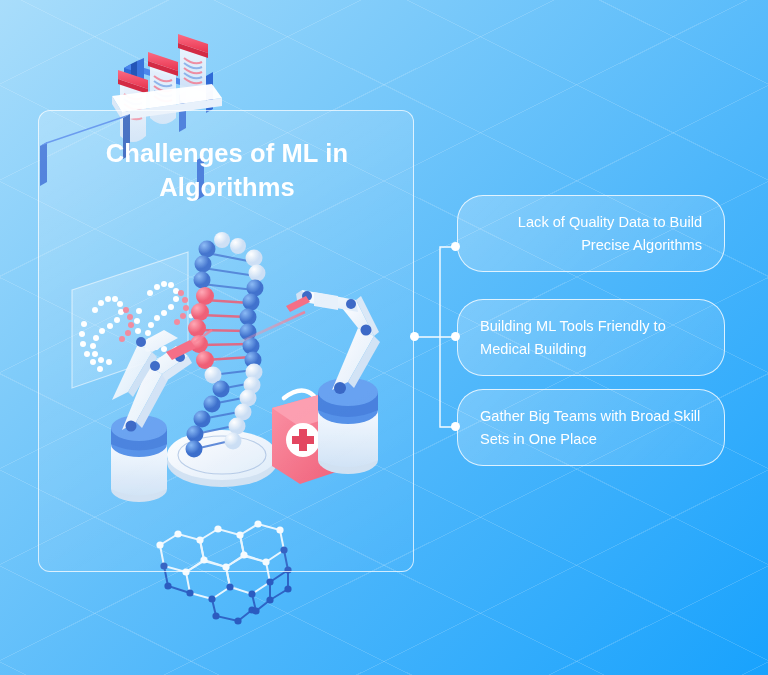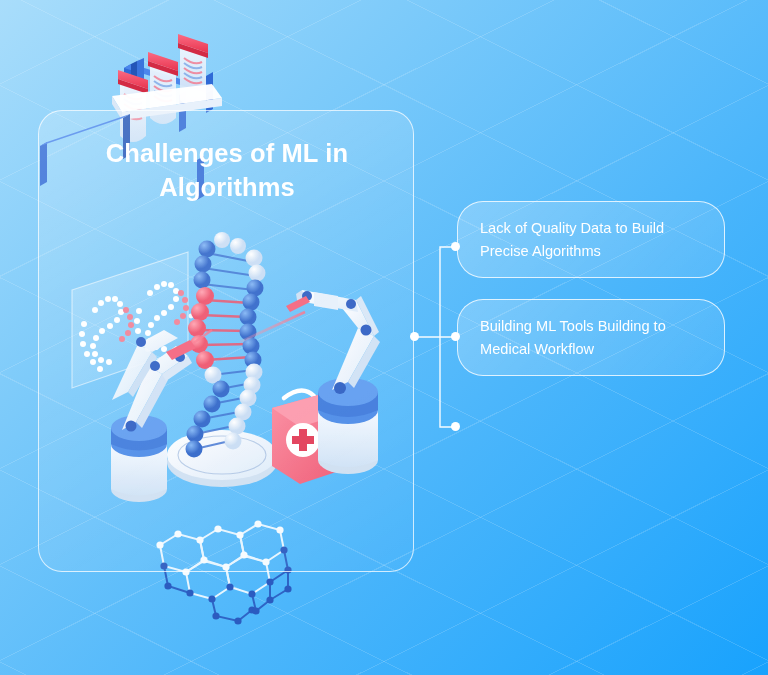--- a/index.html
+++ b/index.html
@@ -30,21 +30,21 @@
     pointer-events: none;
   }
 
   
   #main-card {
     position: absolute;
     left: 38px;
     top: 110px;
     width: 376px;
     height: 462px;
-    border-radius: 24px;
+    border-radius: 12px;
     border: 1.4px solid rgba(255,255,255,0.72);
     background: linear-gradient(150deg, rgba(255,255,255,0.20) 0%, rgba(255,255,255,0.10) 45%, rgba(255,255,255,0.03) 100%);
   }
 
   #card-title {
     position: absolute;
     left: 28px;
     top: 26px;
     width: 320px;
     text-align: center;
@@ -67,21 +67,21 @@
     display: flex;
     align-items: center;
     padding: 0 22px;
   }
   .callout-text {
     color: #ffffff;
     font-size: 14.6px;
     line-height: 1.52;
     font-weight: 400;
   }
-  #callout-0 { top: 201px; }
+  #callout-0 { top: 195px; text-align: right; }
   #callout-1 { top: 299px; }
   #callout-2 { top: 389px; }
 
   .node-dot {
     position: absolute;
     width: 9px; height: 9px;
     border-radius: 50%;
     background: #ffffff;
   }
 
@@ -428,16 +428,19 @@
 
   <div class="node-dot" style="left:410px; top:332px;"></div>
   <div class="node-dot" style="left:451px; top:242px;"></div>
   <div class="node-dot" style="left:451px; top:332px;"></div>
   <div class="node-dot" style="left:451px; top:422px;"></div>
 
   <div class="callout" id="callout-0">
     <div class="callout-text">Lack of Quality Data to Build Precise Algorithms</div>
   </div>
   <div class="callout" id="callout-1">
-    <div class="callout-text">Building ML Tools Building to Medical Workflow</div>
+    <div class="callout-text">Building ML Tools Friendly to Medical Building</div>
   </div>
+  <div class="callout" id="callout-2">
+    <div class="callout-text">Gather Big Teams with Broad Skill Sets in One Place</div>
+  </div>
 
 </div>
 
 </body></html>

